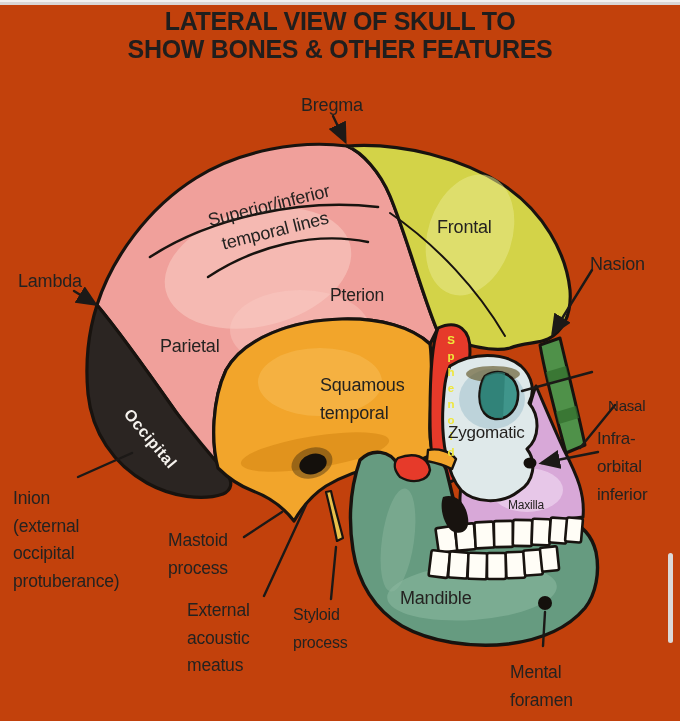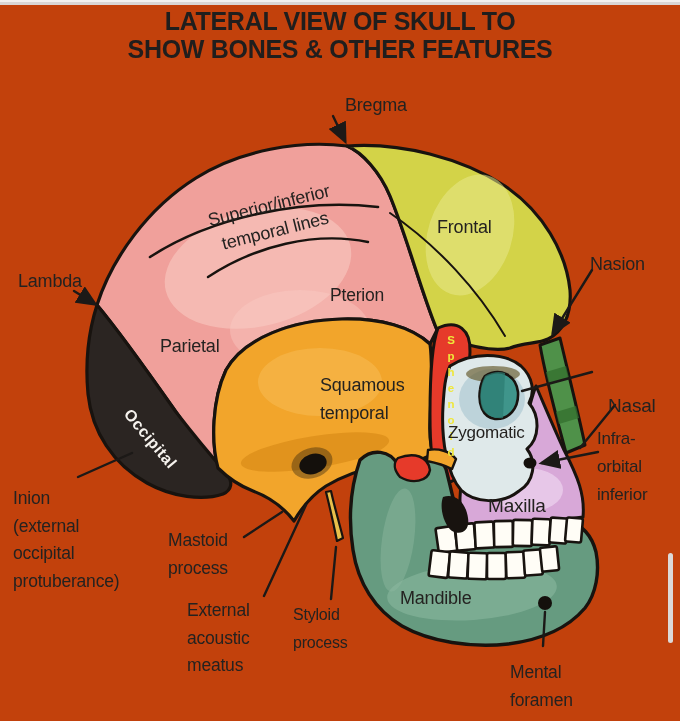--- a/index.html
+++ b/index.html
@@ -163,42 +163,42 @@
       <path d="M 244 537 L 282 512"></path>
       <path d="M 264 596 L 306 505"></path>
       <path d="M 331 599 L 336 547"></path>
       <path d="M 543 646 L 545 612"></path>
     </g>
   </svg>
 
   <div class="lbl title">LATERAL VIEW OF SKULL TO
 SHOW BONES &amp; OTHER FEATURES</div>
 
-  <div class="lbl" style="left:301px;top:92px;margin-left:44px;">Bregma</div>
+  <div class="lbl" style="left:301px;top:92px;">Bregma</div>
   <div class="lbl rot-templines">Superior/inferior
 temporal lines</div>
   <div class="lbl" style="left:437px;top:214px;">Frontal</div>
   <div class="lbl" style="left:590px;top:251px;">Nasion</div>
   <div class="lbl" style="left:18px;top:268px;">Lambda</div>
   <div class="lbl" style="left:330px;top:282px;font-size:17.5px;">Pterion</div>
   <div class="lbl" style="left:160px;top:333px;text-align:right;">Parietal</div>
   <div class="lbl" style="left:288px;top:372px;margin-left:32px;">Squamous
 temporal</div>
   <div class="lbl sphenoid-label">Sphenoid</div>
-  <div class="lbl" style="left:608px;top:392px;font-size:19px;">Nasal</div>
+  <div class="lbl" style="left:608px;top:392px;font-size:15px;">Nasal</div>
   <div class="lbl occipital-label">Occipital</div>
   <div class="lbl zygomatic-label">Zygomatic</div>
   <div class="lbl" style="left:597px;top:425px;font-size:17px;line-height:28px;">Infra-
 orbital
 inferior</div>
   <div class="lbl" style="left:13px;top:469px;font-size:17.5px;margin-top:16px;">Inion
 (external
 occipital
 protuberance)</div>
-  <div class="lbl" style="left:488px;top:492px;font-size:19px;">Maxilla</div>
+  <div class="lbl" style="left:508px;top:492px;font-size:12px;">Maxilla</div>
   <div class="lbl" style="left:168px;top:527px;font-size:17.5px;">Mastoid
 process</div>
   <div class="lbl" style="left:187px;top:597px;font-size:17.5px;">External
 acoustic
 meatus</div>
   <div class="lbl" style="left:400px;top:585px;">Mandible</div>
   <div class="lbl" style="left:293px;top:601px;font-size:16px;">Styloid
 process</div>
   <div class="lbl" style="left:510px;top:659px;font-size:17.5px;">Mental
 foramen</div>

